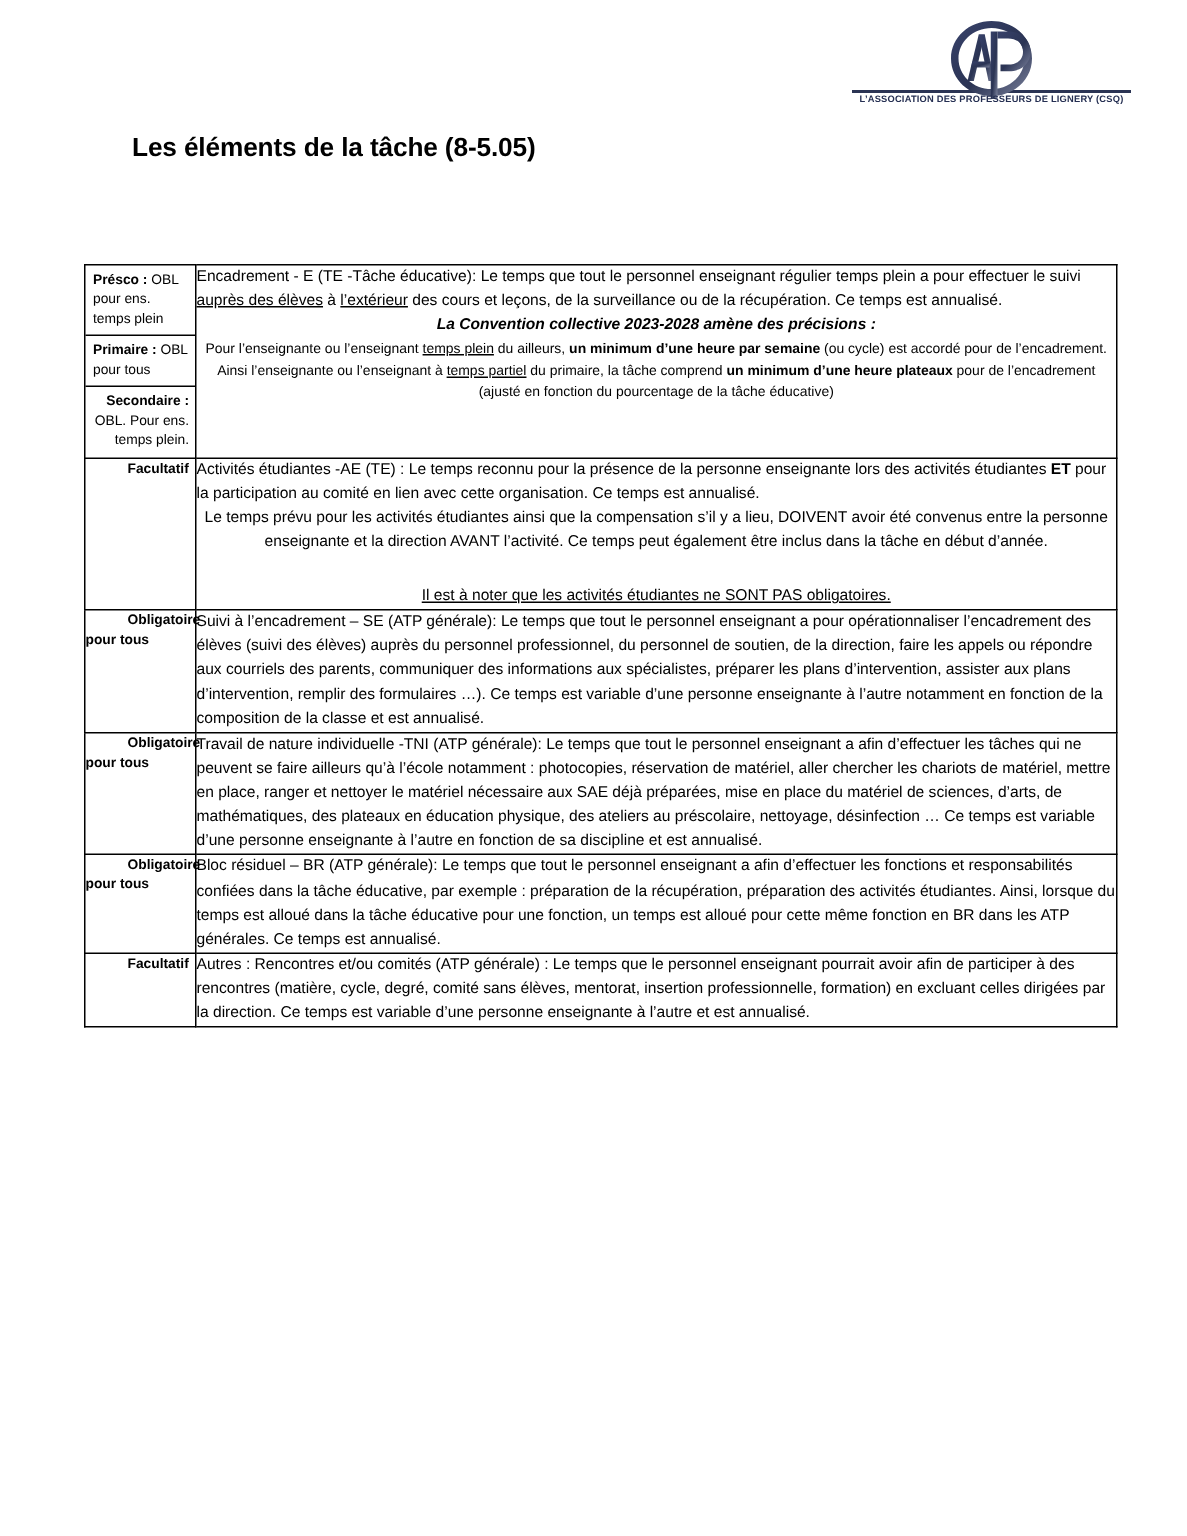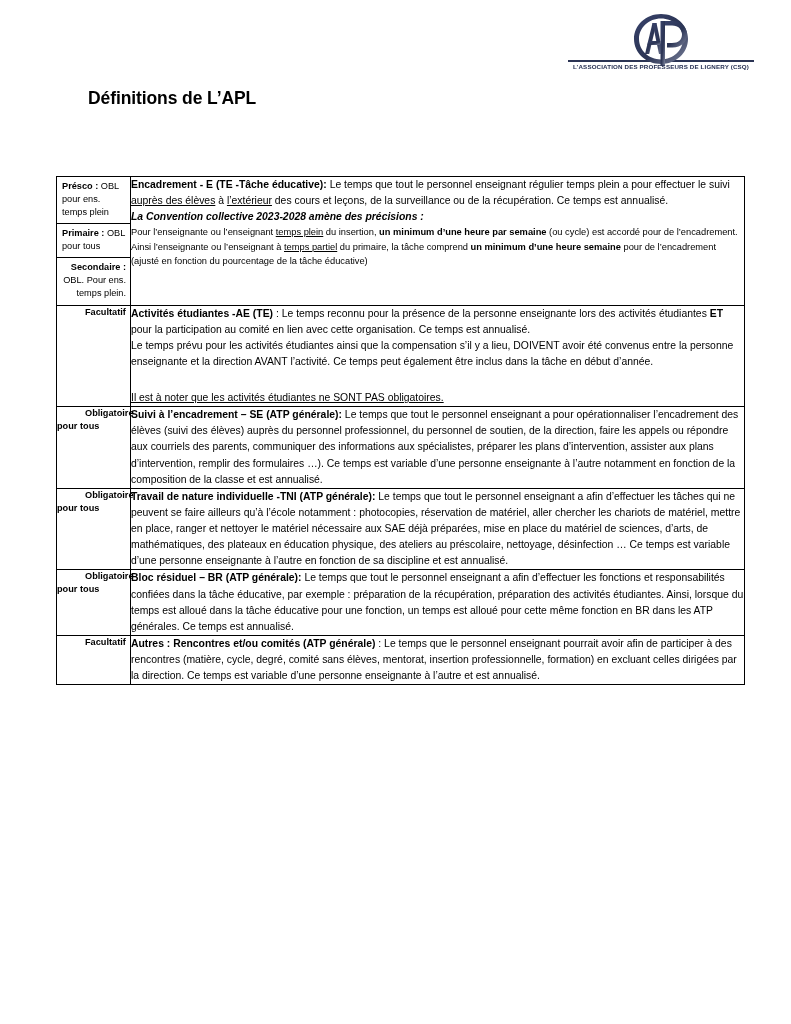--- a/index.html
+++ b/index.html
@@ -90,27 +90,27 @@
   }
   .cat-stack .sub:last-child { border-bottom: none; text-align: right; }
 
   .body-cell {
     padding: 7px 7px 7px 8px;
     font-size: 10.4px;
     line-height: 1.55;
     text-align: left;
   }
   .body-cell p { margin: 0; }
-  .body-cell p + p { margin-top: 0px; }
+  .body-cell p + p { margin-top: 0px; text-align: center; }
   .body-cell .small {
     font-size: 9.3px;
     line-height: 1.52;
   }
   .body-cell .gap { margin-top: 20px; }
-  .lead { font-weight: bold; }
+  .lead { font-weight: normal; }
   .bi { font-weight: bold; font-style: italic; }
   .u  { text-decoration: underline; }
   b   { font-weight: bold; }
 </style>
 </head>
 <body>
 
 <div class="logo-block">
   <svg class="logo-mark" viewBox="0 0 190 54">
     <defs>
@@ -134,21 +134,21 @@
 
       <path d="M31 7 L38 7 C47.5 7 53 13 53 20.5 C53 28 47.5 33.5 38.5 33.5 L33 33.5 L33 29 L38 29
                C44.5 29 48 25.6 48 20.5 C48 15.4 44.5 11.6 38 11.6 L31 11.6 Z" fill="url(#lg)"></path>
     </g>
   </svg>
   <div class="logo-rule"></div>
   <div class="logo-caption">L’ASSOCIATION DES PROFESSEURS DE LIGNERY (CSQ)</div>
 </div>
 
 <div class="doc-title">
-  <div>Définitions de L’APL</div>
+  <div>Les éléments de la tâche (8-5.05)</div>
 </div>
 
 <table class="tbl">
   <colgroup>
       <col class="col-left">
       <col class="col-right">
     </colgroup>
   <tbody>
 
   <tr>
@@ -159,22 +159,22 @@
       <div class="sub">
         <b>Primaire :</b><span> OBL pour tous</span>
       </div>
       <div class="sub">
         <b>Secondaire :</b><span> OBL. Pour ens. temps plein.</span>
       </div>
     </td>
     <td class="body-cell">
       <p><span class="lead">Encadrement - E (TE -Tâche éducative):</span><span> Le temps que tout le personnel enseignant régulier temps plein a pour effectuer le suivi </span><span class="u">auprès des élèves</span><span> à </span><span class="u">l’extérieur</span><span> des cours et leçons, de la surveillance ou de la récupération. Ce temps est annualisé.</span></p>
       <p class="bi">La Convention collective 2023-2028 amène des précisions :</p>
-      <p class="small"><span>Pour l’enseignante ou l’enseignant </span><span class="u">temps plein</span><span> du insertion, </span><b>un minimum d’une heure par semaine</b><span> (ou cycle) est accordé pour de l’encadrement.</span></p>
-      <p class="small"><span>Ainsi l’enseignante ou l’enseignant à </span><span class="u">temps partiel</span><span> du primaire, la tâche comprend </span><b>un minimum d’une heure semaine</b><span> pour de l’encadrement (ajusté en fonction du pourcentage de la tâche éducative)</span></p>
+      <p class="small"><span>Pour l’enseignante ou l’enseignant </span><span class="u">temps plein</span><span> du ailleurs, </span><b>un minimum d’une heure par semaine</b><span> (ou cycle) est accordé pour de l’encadrement.</span></p>
+      <p class="small"><span>Ainsi l’enseignante ou l’enseignant à </span><span class="u">temps partiel</span><span> du primaire, la tâche comprend </span><b>un minimum d’une heure plateaux</b><span> pour de l’encadrement (ajusté en fonction du pourcentage de la tâche éducative)</span></p>
     </td>
   </tr>
 
   <tr>
     <td class="cat-cell">
       <b>Facultatif</b>
     </td>
     <td class="body-cell">
       <p><span class="lead">Activités étudiantes -AE (TE)</span><span> : Le temps reconnu pour la présence de la personne enseignante lors des activités étudiantes </span><b>ET</b><span> pour la participation au comité en lien avec cette organisation.  Ce temps est annualisé.</span></p>
       <p>Le temps prévu pour les activités étudiantes ainsi que la compensation s’il y a lieu, DOIVENT avoir été convenus entre la personne enseignante et la direction AVANT l’activité.  Ce temps peut également être inclus dans la tâche en début d’année.</p>

